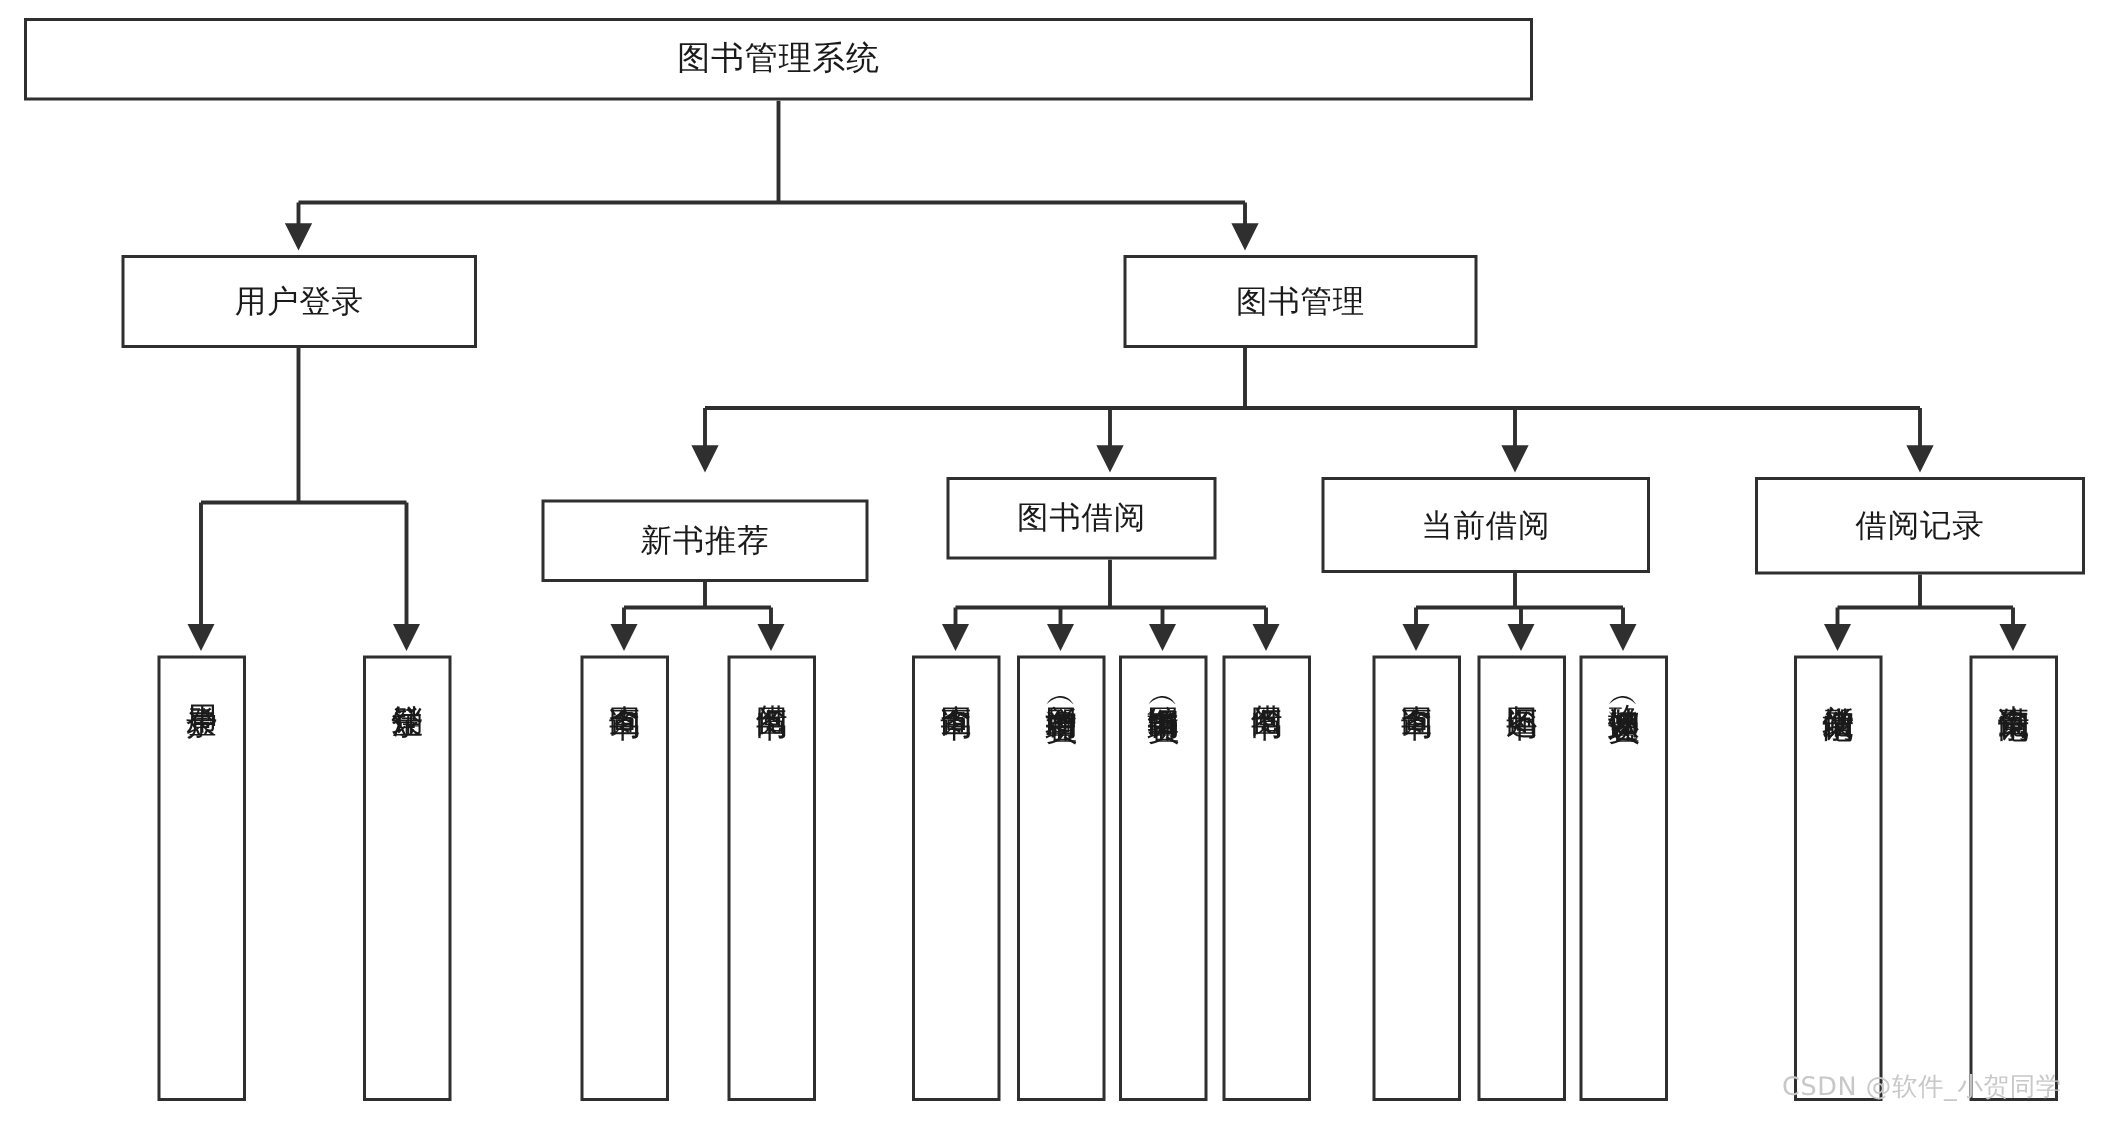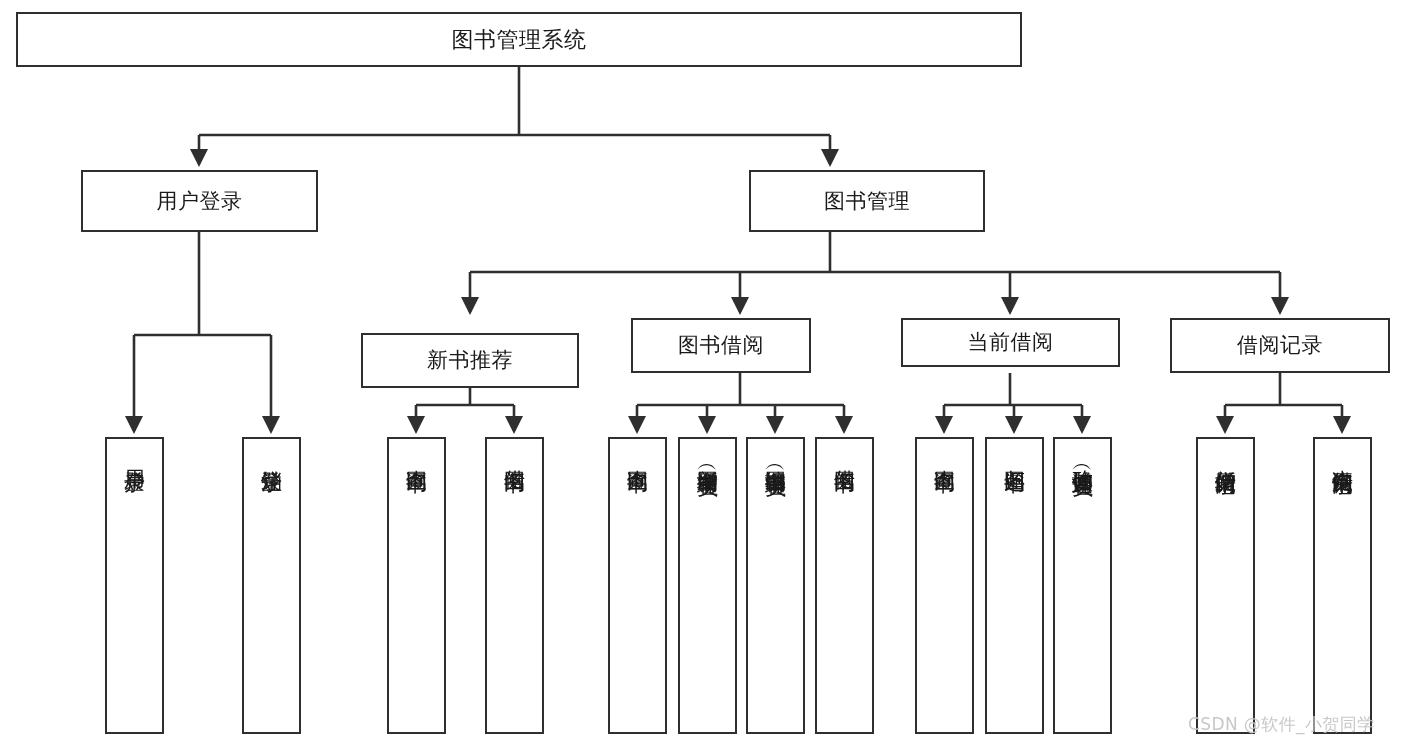--- a/index.html
+++ b/index.html
@@ -139,25 +139,25 @@
   </div>
 
   <div class="node horizontal" style="left:361px; top:304px; width:218px; height:55px;margin-top:29px;">
     <span class="node-label">新书推荐</span>
   </div>
 
   <div class="node horizontal" style="left:631px; top:318px; width:180px; height:55px;">
     <span class="node-label">图书借阅</span>
   </div>
 
-  <div class="node horizontal" style="left:901px; top:318px; width:219px; height:49px;">
+  <div class="node horizontal" style="left:881px; top:318px; width:219px; height:64px;">
     <span class="node-label">当前借阅</span>
   </div>
 
-  <div class="node horizontal" style="left:1170px; top:318px; width:220px; height:55px;">
+  <div class="node horizontal" style="left:1170px; top:318px; width:220px; height:65px;">
     <span class="node-label">借阅记录</span>
   </div>
 
   <div class="node vertical" style="left:105px; top:437px; width:59px; height:297px;">
     <span class="node-label">用户登录</span>
   </div>
 
   <div class="node vertical" style="left:242px; top:437px; width:59px; height:297px;">
     <span class="node-label">注销登录</span>
   </div>

